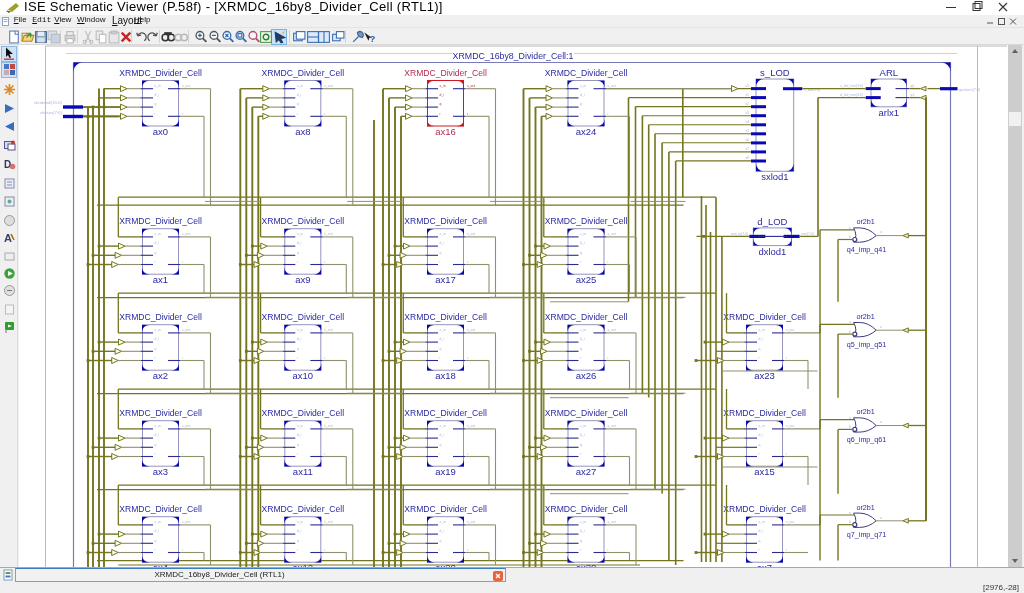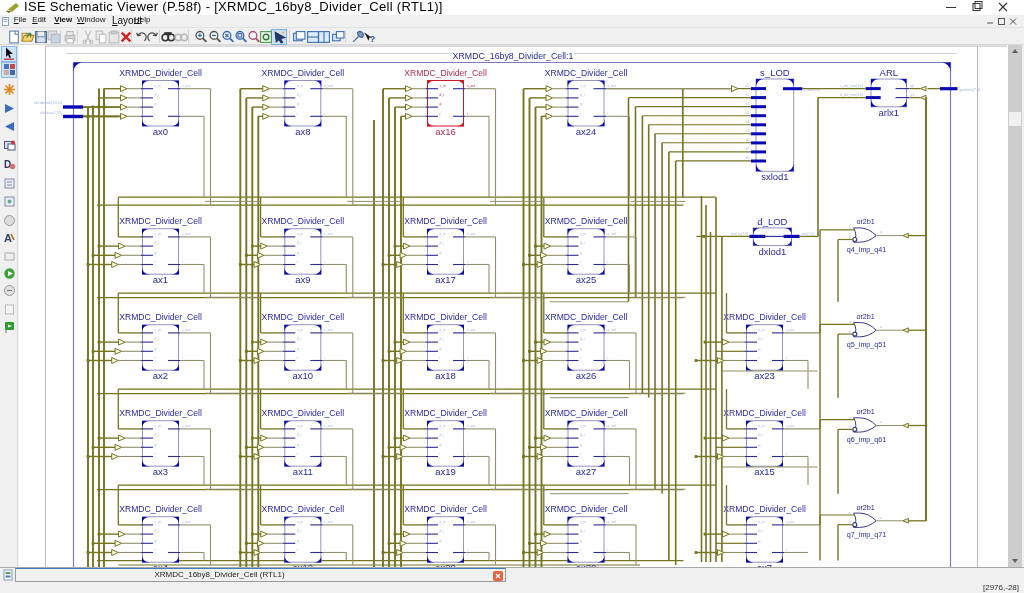--- a/index.html
+++ b/index.html
@@ -17,22 +17,22 @@
 <rect x="35" y="1.5" width="7" height="7" fill="none" stroke="#333" stroke-width="1"></rect>
 <path d="M59,3 l8,8 M67,3 l-8,8" stroke="#333" stroke-width="1.1"></path>
   </svg>
 <div class="abs" style="left:0;top:15px;width:1024px;height:13px;background:#f0f0f0;border-bottom:1px solid #e3e3e3;"></div>
 <svg class="abs" style="left:1.5px;top:16.5px" width="7" height="9" viewBox="0 0 7 9">
 <rect x="0.5" y="0.5" width="6" height="8" fill="#fff" stroke="#8aa6c4"></rect>
     <rect x="1.5" y="2" width="4" height="1" fill="#9ab4cc"></rect>
     <rect x="1.5" y="4" width="4" height="1" fill="#9ab4cc"></rect>
   </svg>
 <div class="abs" style="left:13.7px;top:15px;font-size:8px;color:#111;"><u>F</u>ile</div>
-<div class="abs" style="left:32.2px;top:15px;font-size:8px;color:#111;"><u>E</u>dit</div>
-<div class="abs" style="left:54.2px;top:15px;font-size:8px;color:#111;font-weight:bold;"><u>V</u>iew</div>
+<div class="abs" style="left:32.2px;top:15px;font-size:8px;color:#111;font-family:Liberation Mono, monospace;"><u>E</u>dit</div>
+<div class="abs" style="left:54.2px;top:15px;font-size:8px;color:#111;"><u>V</u>iew</div>
 <div class="abs" style="left:77.0px;top:15px;font-size:8px;color:#111;"><u>W</u>indow</div>
 <div class="abs" style="left:112.0px;top:15px;font-size:10px;color:#111;"><u>L</u>ayout</div>
 <div class="abs" style="left:134px;top:15px;font-size:8px;color:#111;"><u>H</u>elp</div>
 <svg class="abs" style="left:984px;top:15px" width="40" height="13" viewBox="0 0 40 13">
 <line x1="3" y1="8" x2="9" y2="8" stroke="#555" stroke-width="1"></line>
 <rect x="14.5" y="3.5" width="6" height="6" fill="none" stroke="#555"></rect>
 <path d="M26,3.5 l6,6 M32,3.5 l-6,6" stroke="#555" stroke-width="1"></path>
   </svg>
 <div class="abs" style="left:0;top:28px;width:1024px;height:17px;background:#f0f0f0;border-bottom:1px solid #d9d9d9;"></div>
 <div class="abs" style="left:271px;top:28.5px;width:16px;height:16px;background:#cde3f7;border:1px solid #7ab0e0;"></div>

